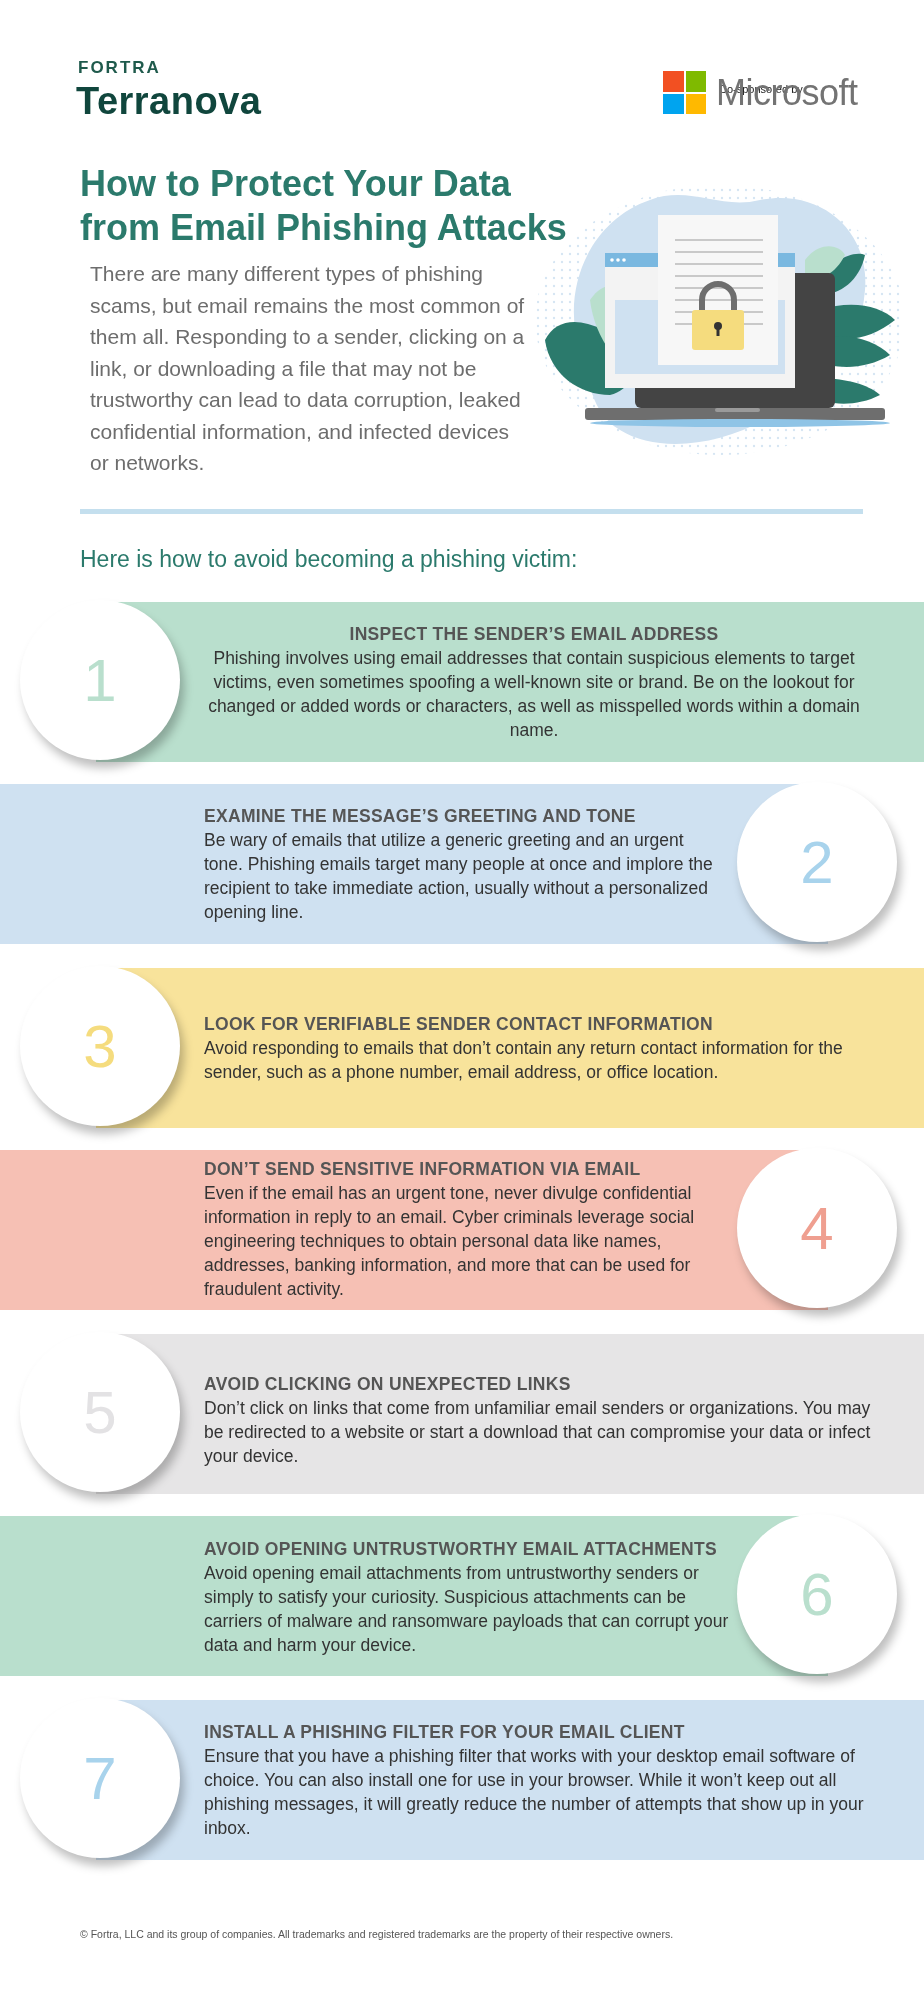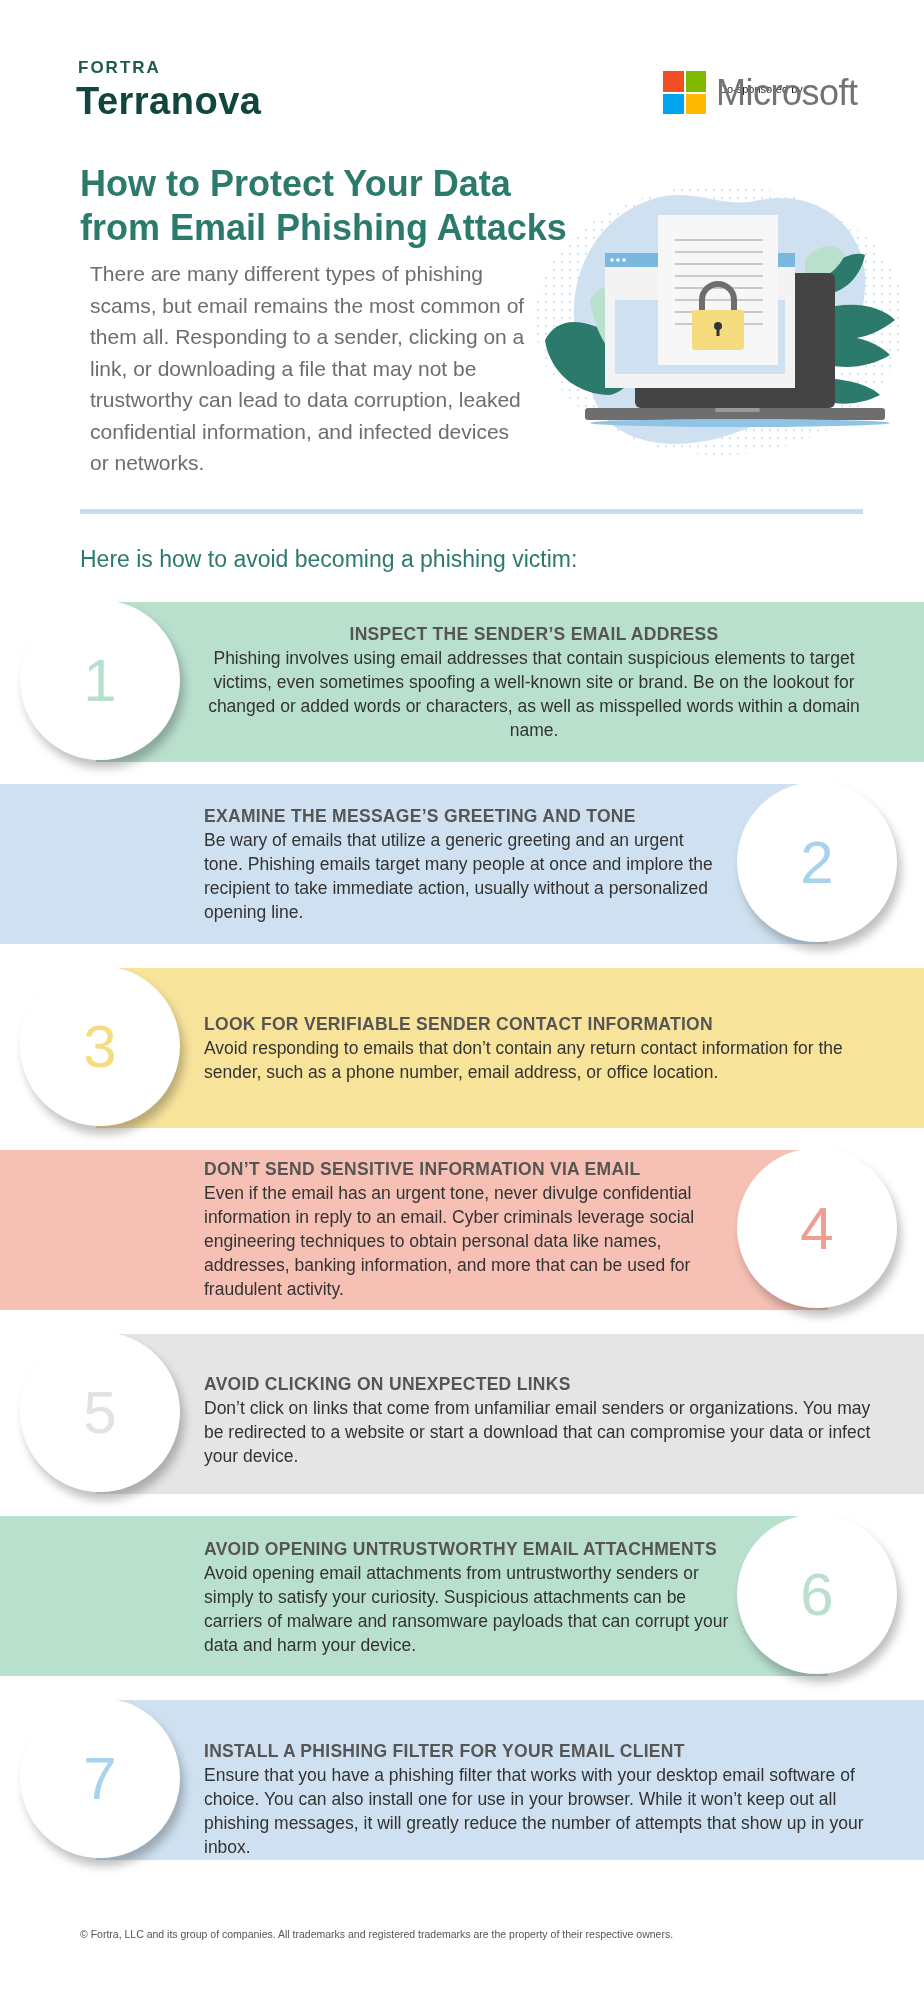--- a/index.html
+++ b/index.html
@@ -146,18 +146,18 @@
 
 <div class="band right-circ" style="top:1516px;background:#b9dfcd;"></div>
 <div class="circle" style="left:737px;top:1514px;color:#b9dfcd;">6</div>
 <div class="tip-text" style="left:204px;top:1537px;width:530px;">
   <div class="tip-title">AVOID OPENING UNTRUSTWORTHY EMAIL ATTACHMENTS</div>
   <div>Avoid opening email attachments from untrustworthy senders or simply to satisfy your curiosity. Suspicious attachments can be carriers of malware and ransomware payloads that can corrupt your data and harm your device.</div>
 </div>
 
 <div class="band left-circ" style="top:1700px;background:#cfe1f1;"></div>
 <div class="circle" style="left:20px;top:1698px;color:#a8d3ec;">7</div>
-<div class="tip-text" style="left:204px;top:1720px;width:670px;margin-top:19px;">
+<div class="tip-text" style="left:204px;top:1720px;width:670px;">
   <div class="tip-title">INSTALL A PHISHING FILTER FOR YOUR EMAIL CLIENT</div>
   <div>Ensure that you have a phishing filter that works with your desktop email software of choice. You can also install one for use in your browser. While it won’t keep out all phishing messages, it will greatly reduce the number of attempts that show up in your inbox.</div>
 </div>
 
 <div class="abs footer">© Fortra, LLC and its group of companies. All trademarks and registered trademarks are the property of their respective owners.</div>
 
 </body></html>

